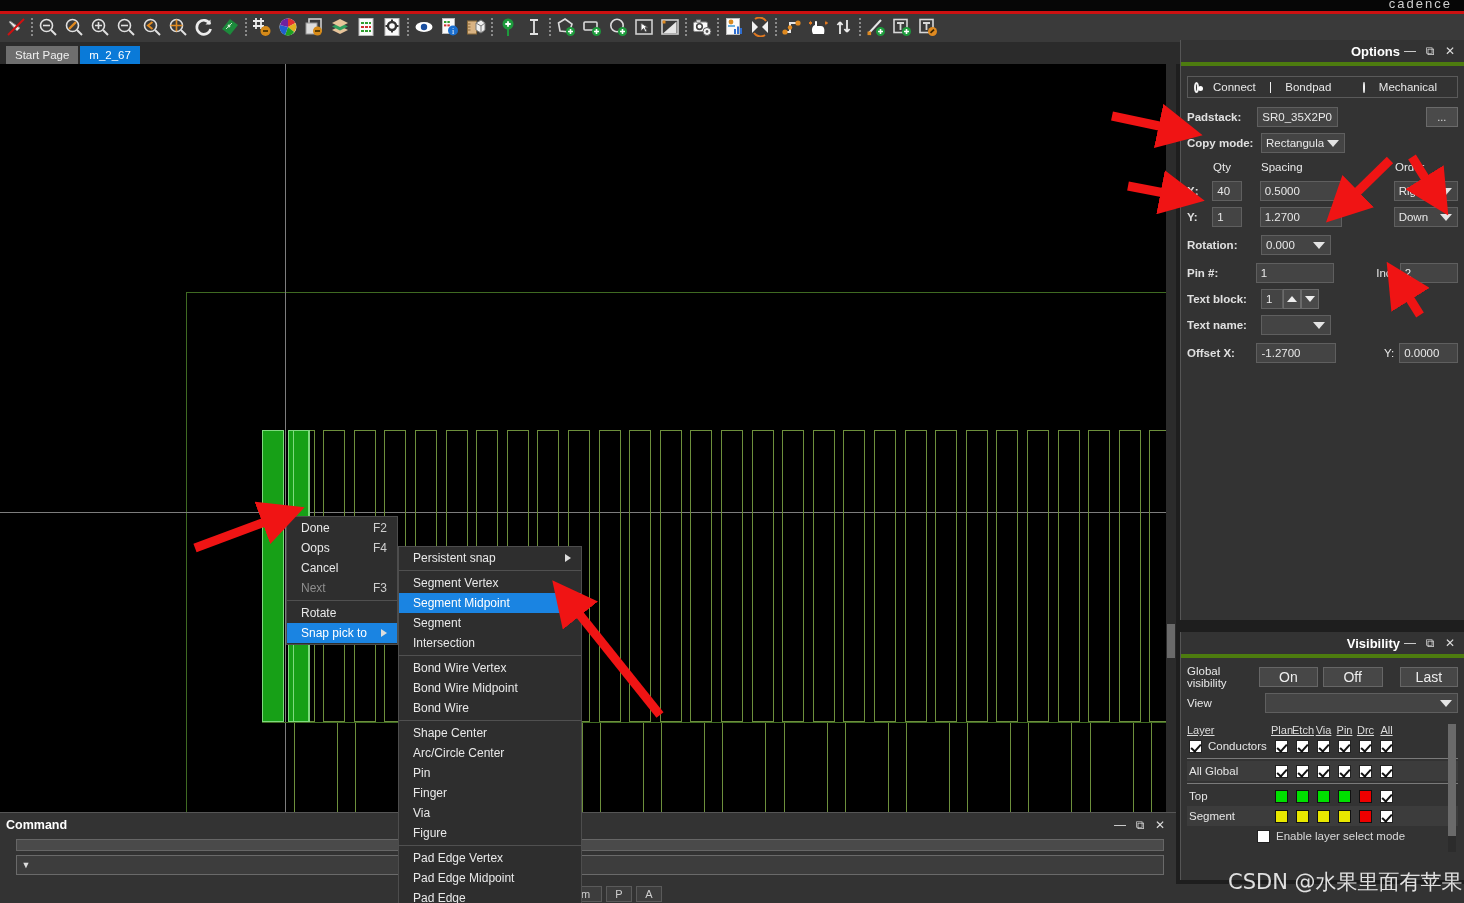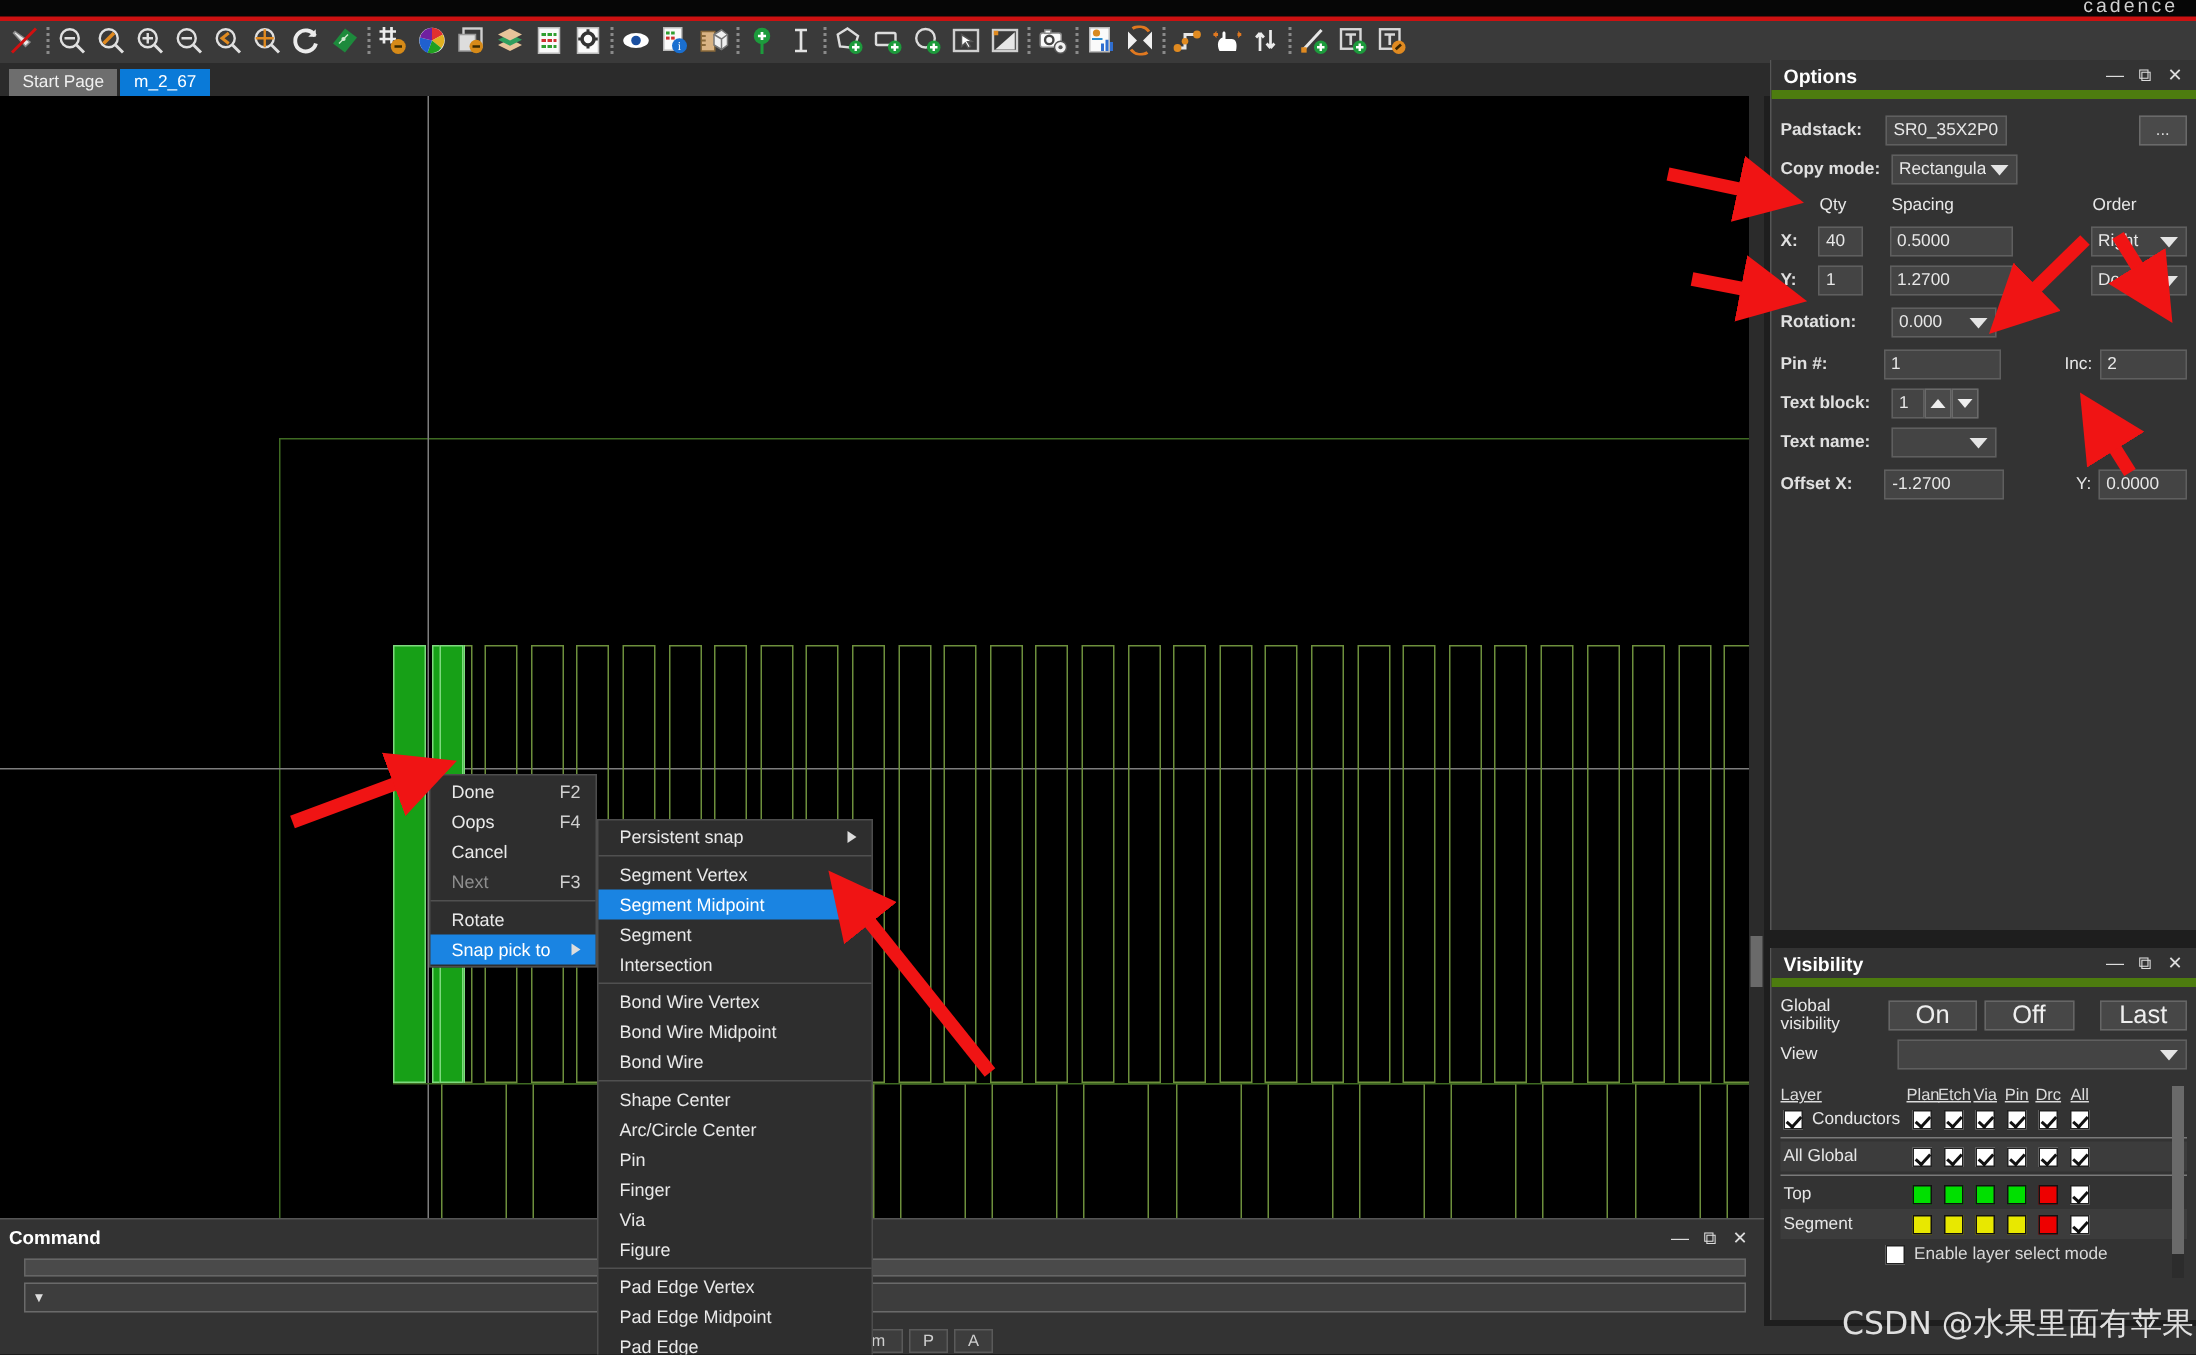--- a/index.html
+++ b/index.html
@@ -87,21 +87,22 @@
   }
   .sb-cell{ height:16px; border:1px solid #5a5a5a; background:#3d3d3d;
             display:flex;align-items:center;justify-content:center; margin-right:4px; }
 
   
   .dock{
     position:absolute; right:0; background:#333; border-left:1px solid #555;
   }
   .dock-head{
     height:26px; background:#333; display:flex; align-items:center; padding:0 4px 0 8px;
-    border-bottom:6px solid #4d7c0f;
+    border-bottom:4px solid #4d7c0f;
+    text-align:right;
   }
   .dock-title{ font-weight:bold; font-size:13px; color:#ffffff; flex:1; }
 
   #options-dock{ top:40px; width:284px; height:580px; }
   #visibility-dock{ top:632px; width:284px; height:248px; }
 
   .opt-body{ padding:10px 6px 0 6px; font-size:11.5px; }
 
   .radiorow{
     display:flex; align-items:center; border:1px solid #5a5a5a; height:22px;
@@ -132,21 +133,21 @@
     display:flex;align-items:center;justify-content:center;color:#ddd;font-size:11px;
   }
   .spin{ width:18px;height:20px;background:#4a4a4a;border:1px solid #6a6a6a;
          display:flex;align-items:center;justify-content:center;}
   .up{width:0;height:0;border-left:5px solid transparent;border-right:5px solid transparent;border-bottom:6px solid #eee;}
   .dn{width:0;height:0;border-left:5px solid transparent;border-right:5px solid transparent;border-top:6px solid #eee;}
 
   
   .vis-body{ padding:8px 6px 0 6px; font-size:11.5px;}
   .vbtn{ height:20px; background:#474747; border:1px solid #666; display:flex;
-         align-items:center;justify-content:center; color:#eee; font-size:17px;}
+         align-items:center;justify-content:center; color:#eee; font-size:14px;}
   .vtable{ margin-top:10px; position:relative; }
   .vhdr{ display:flex; color:#dcdcdc; font-size:11px; }
   .vhdr span{ text-decoration:underline; text-align:center; }
   .vrow{ display:flex; align-items:center; height:20px; }
   .vrow.alt{ background:#3c3c3c; }
   .vname{ width:84px; padding-left:2px; color:#e6e6e6; font-size:11.5px;}
   .chk{ width:13px;height:13px;background:#fff;border:1px solid #222; position:relative;}
   .chk::after{
     content:""; position:absolute; left:3px; top:1px; width:4px; height:8px;
     border:solid #111; border-width:0 2px 2px 0; transform:rotate(42deg);
@@ -643,20 +644,28 @@
 
 <div class="dock" id="options-dock">
   <div class="dock-head">
     <div class="dock-title">Options</div>
     <div class="winbtn">—</div>
     <div class="winbtn">⧉</div>
     <div class="winbtn">✕</div>
   </div>
   <div class="opt-body">
 
+    <div class="radiorow">
+      <span class="radio-o"></span>
+      <span>Connect</span>
+      <span class="sq-f"></span>
+      <span>Bondpad</span>
+      <span class="radio-f" style="margin-left:18px"></span>
+      <span>Mechanical</span>
+    </div>
 
     <div class="frow">
       <div class="flabel">Padstack:</div>
       <div class="fin" style="width:84px">SR0_35X2P0</div>
       <div class="btn-dots" style="margin-left:88px">...</div>
     </div>
 
     <div class="frow">
       <div class="flabel">Copy mode:</div>
       <div class="fsel" style="width:84px">

